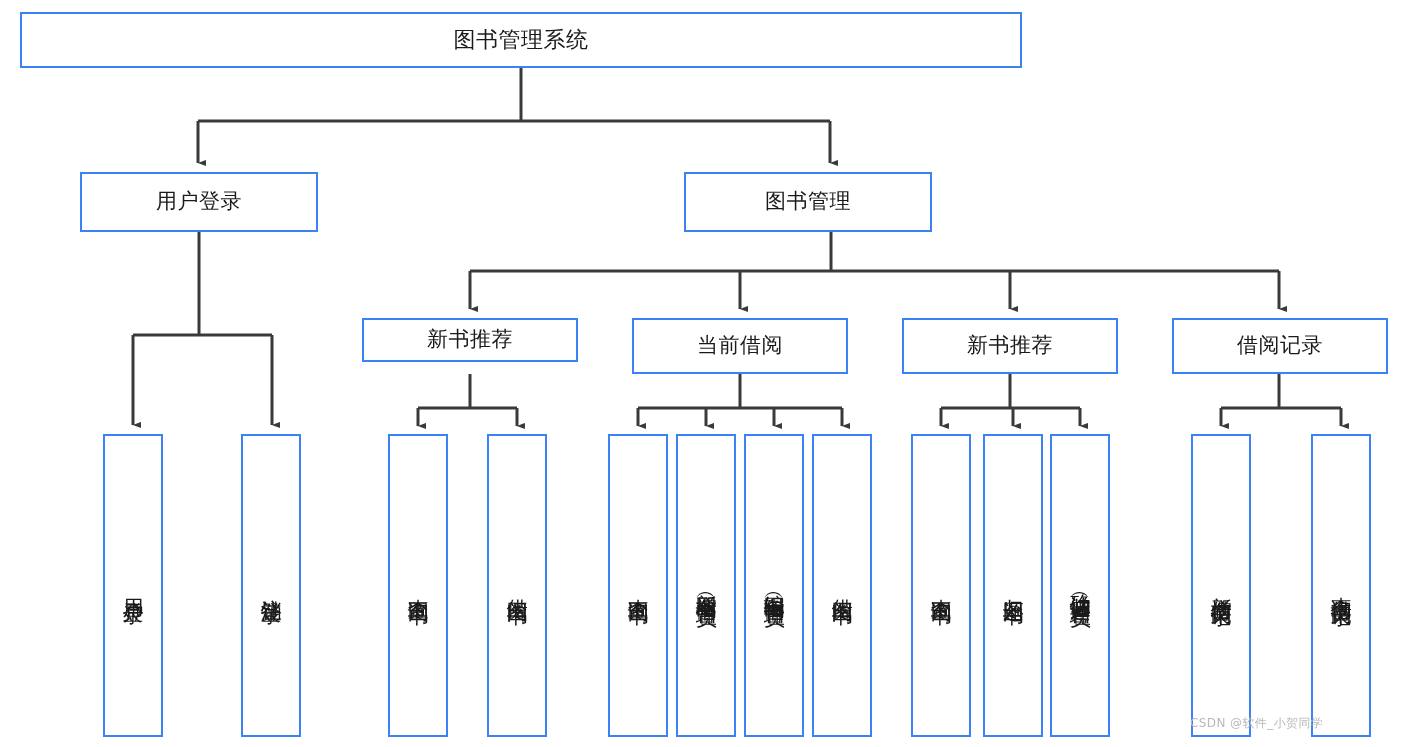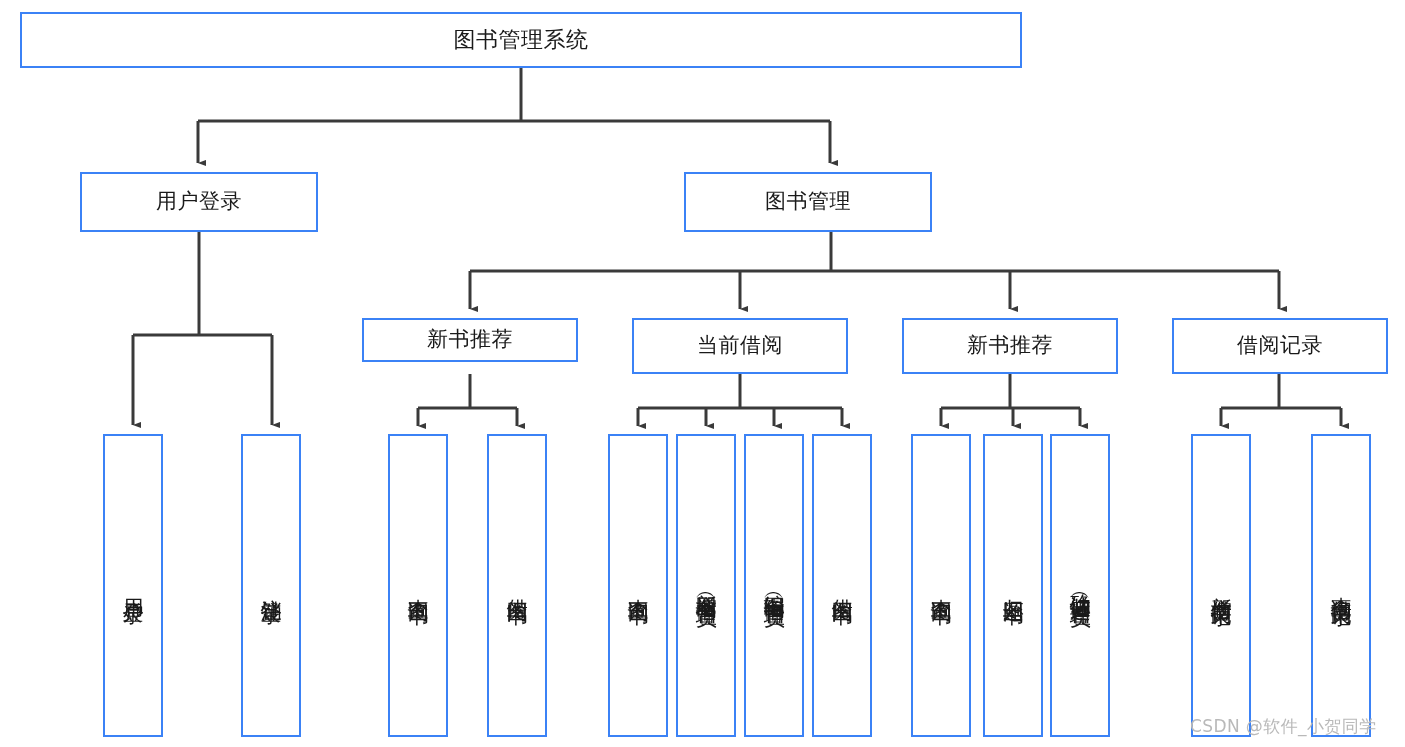--- a/index.html
+++ b/index.html
@@ -56,21 +56,21 @@
     letter-spacing: 2px;
     white-space: nowrap;
     max-height: 100%;
   }
   .node-box.title .node-label {
     font-size: 22px;
   }
   .watermark {
     position: absolute;
     color: #b9b9b9;
-    font-size: 17px;
+    font-size: 12px;
     white-space: nowrap;
     letter-spacing: 0.4px;
   }
 </style>
 </head>
 <body>
 
 <div id="diagram-root">
 
   <svg class="connectors" viewBox="0 0 1405 747">

